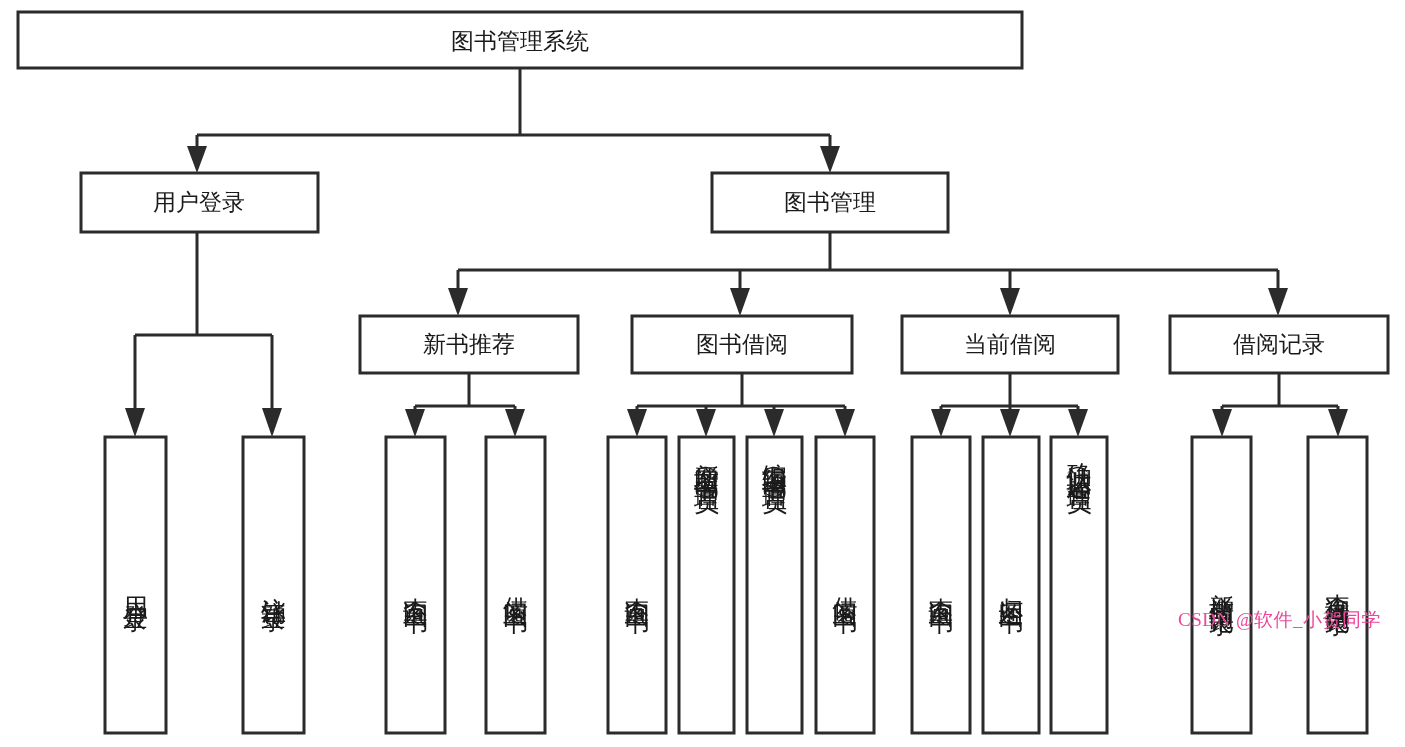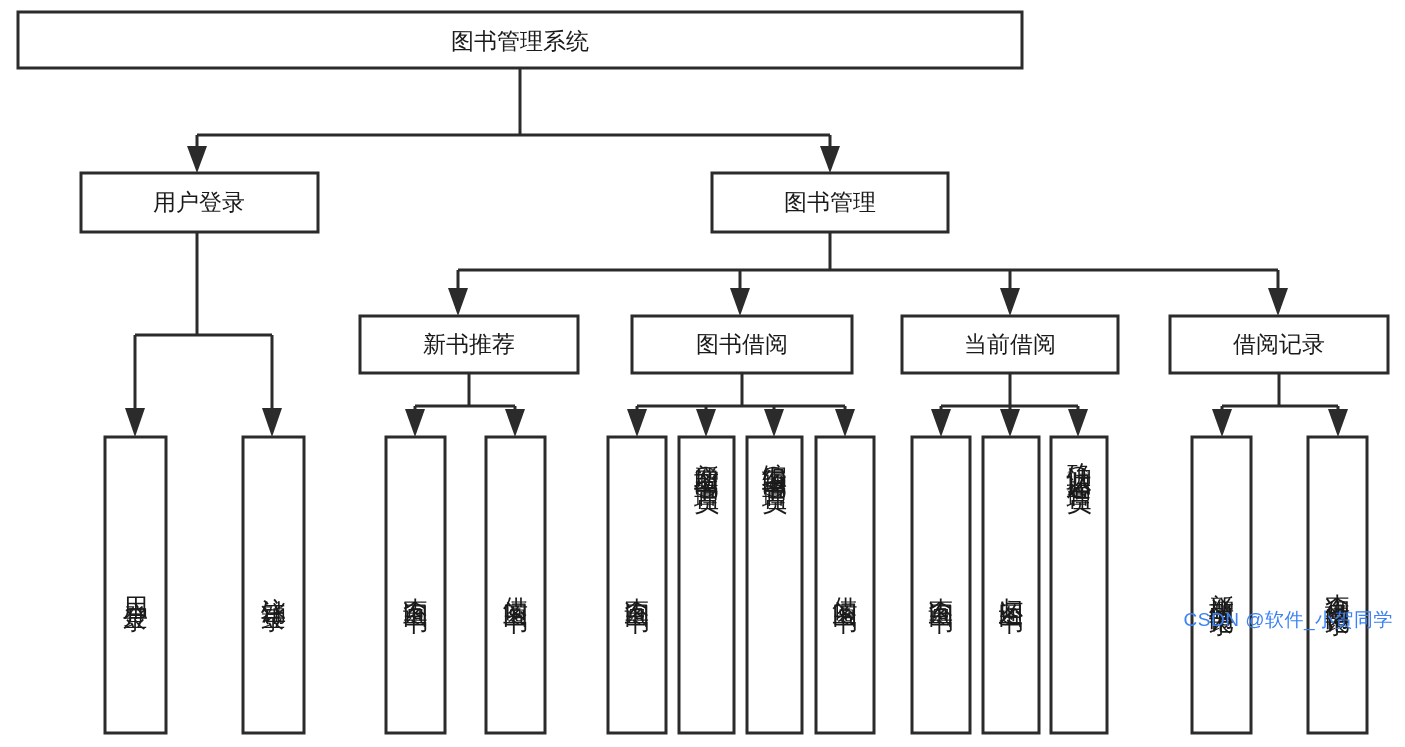--- a/index.html
+++ b/index.html
@@ -64,25 +64,25 @@
     text-orientation: upright;
     font-family: "DejaVu Sans", "Liberation Sans", sans-serif;
     font-size: 25px;
     line-height: 1;
     letter-spacing: 4px;
     color: #1a1a1a;
     white-space: nowrap;
   }
   #watermark {
     position: absolute;
-    right: 12px;
+    right: 24px;
     bottom: 4px;
-    font-family: Liberation Sans, sans-serif;
+    font-family: Liberation Serif, serif;
     font-size: 19px;
-    color: #3b82f6;
+    color: #ec4899;
     letter-spacing: 0.5px;
     white-space: nowrap;
   }
 </style>
 </head>
 <body>
 
 <div id="diagram-root">
 
   <svg class="diagram-canvas" viewBox="0 0 1405 747" xmlns="http://www.w3.org/2000/svg">

